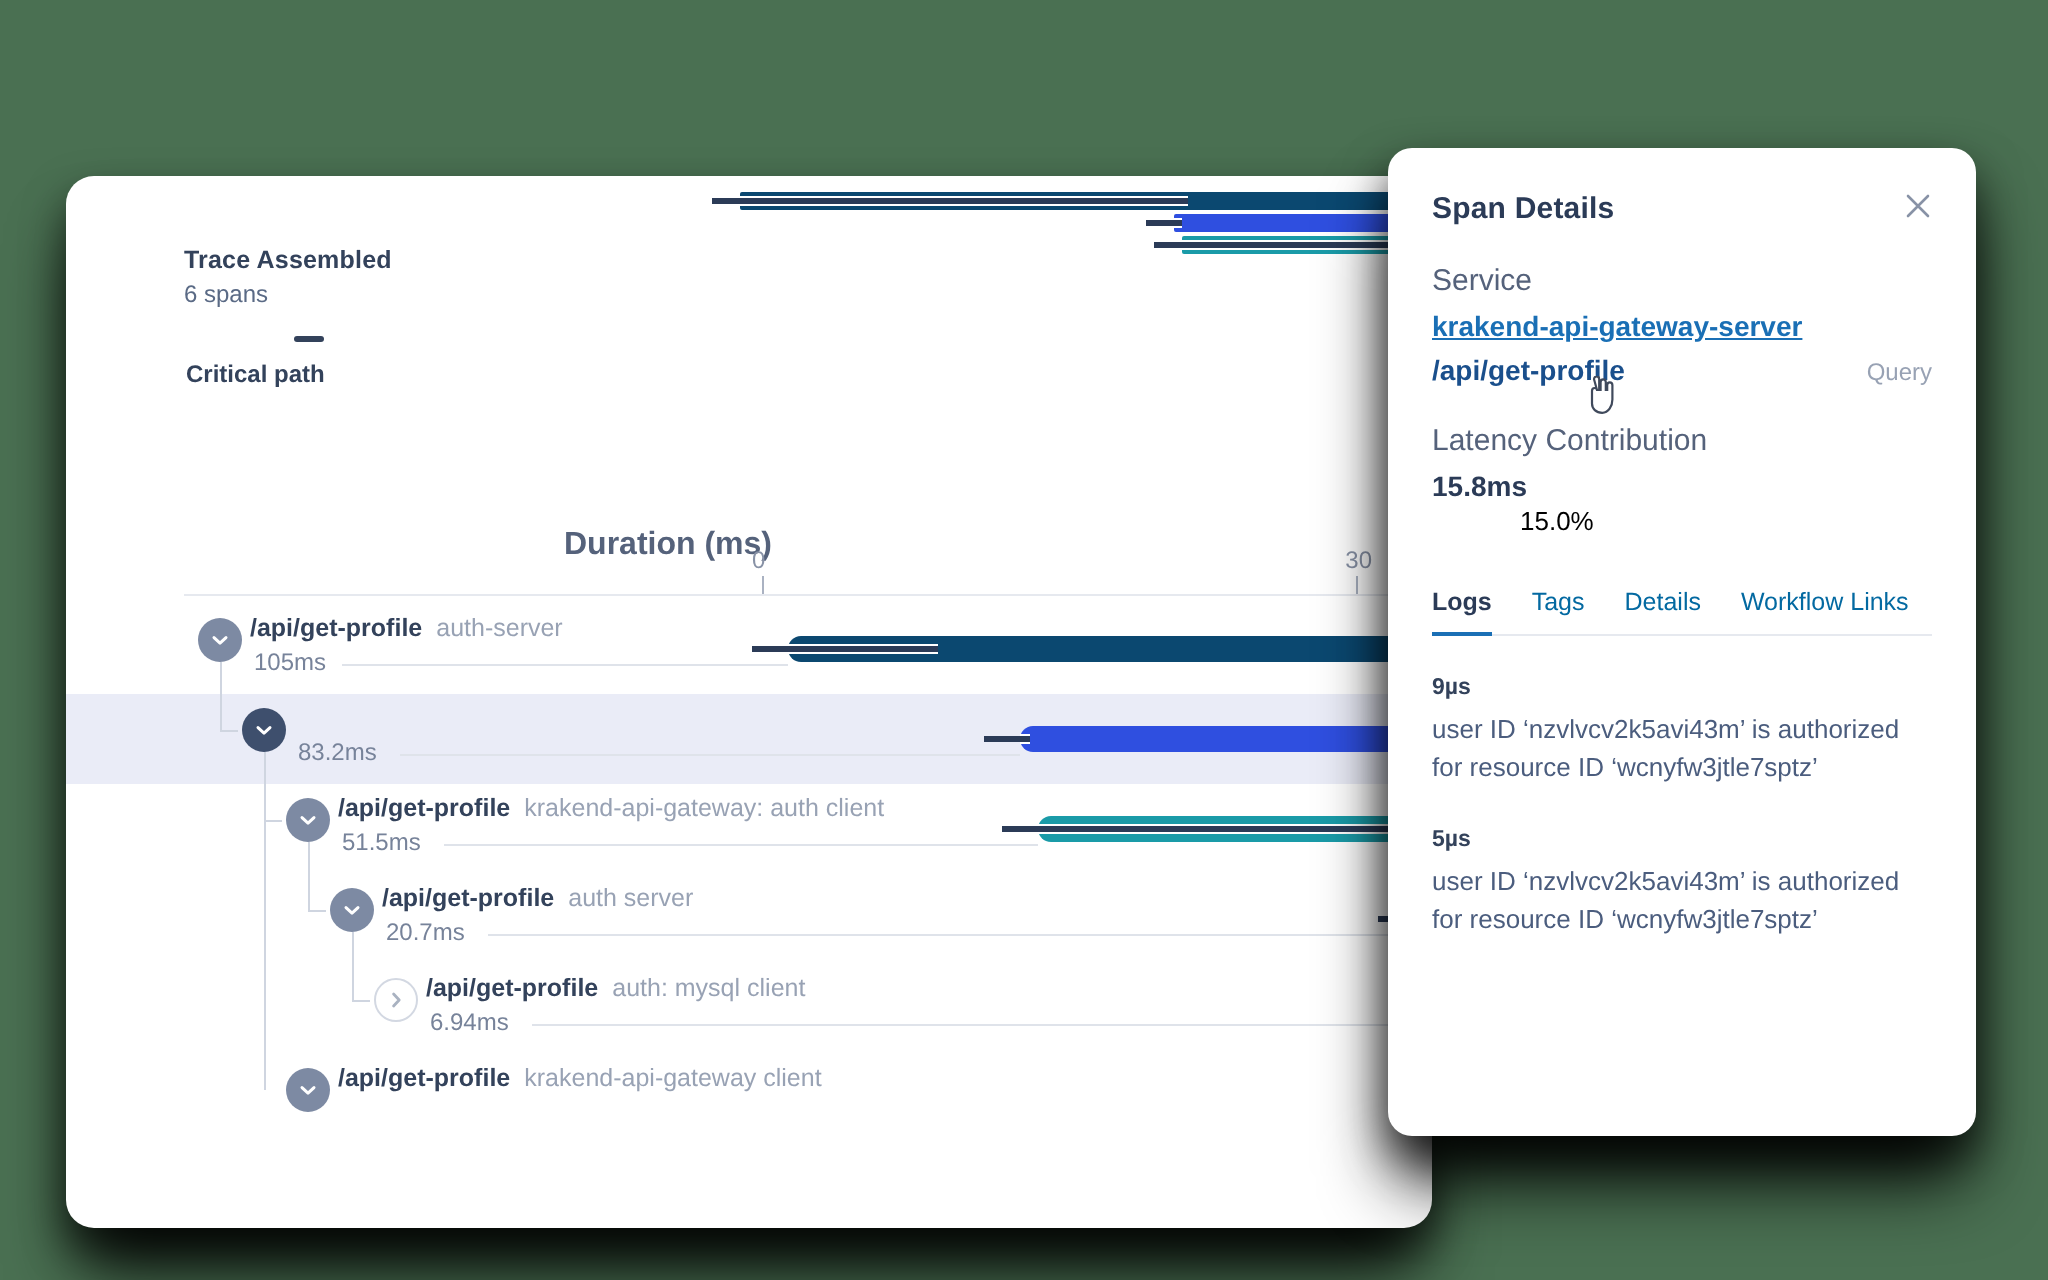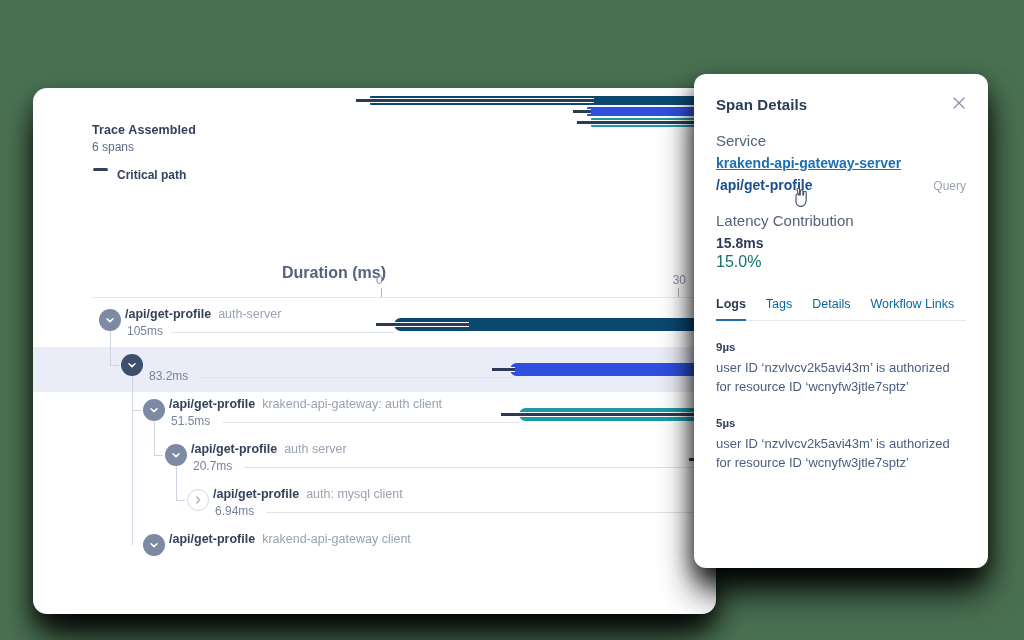--- a/index.html
+++ b/index.html
@@ -28,21 +28,21 @@
   .trace-head { position: absolute; left: 59px; top: 35px; }
   .trace-title {
     font-size: 12.5px; font-weight: bold; color: #33425b;
     letter-spacing: .1px;
   }
   .trace-sub {
     font-size: 12px; color: #5a6a85; margin-top: 3px;
   }
   .crit-legend {
     position: absolute; left: 60px; top: 80px;
-    display: flex; align-items: flex-start; gap: 9px;
+    display: flex; align-items: flex-end; gap: 9px; flex-direction: column;
   }
   .crit-dash {
     width: 15px; height: 3px; background: #33425b; border-radius: 2px;
     display: block;
   }
   .crit-label { font-size: 12px; color: #33425b; font-weight: bold; }
 
   
   #minimap { position: absolute; left: 0; top: 0; width: 683px; height: 60px; }
 
@@ -142,21 +142,21 @@
     display: flex; align-items: baseline; justify-content: space-between;
     margin-top: 6px;
   }
   .sp-op {
     font-size: 14px; font-weight: bold; color: #1a4f8c; position: relative;
   }
   .sp-query { font-size: 12px; color: #98a2b4; }
   .sp-metric {
     font-size: 14px; font-weight: bold; color: #2b3b57; margin-top: 6px;
   }
-  .sp-metric-sub { font-size: 16px; color: #0f766e; margin-top: 2px; }
+  .sp-metric-sub { font-size: 13px; color: #000000; margin-top: 2px; margin-left: 44px; }
 
   .sp-tabs {
     display: flex; gap: 20px; margin-top: 26px;
     border-bottom: 1px solid #e6e9ef;
   }
   .sp-tab {
     font-size: 12.5px; color: #0369a1; padding-bottom: 9px;
     cursor: pointer; position: relative;
   }
   .sp-tab.active { color: #2b3b57; font-weight: bold; }

